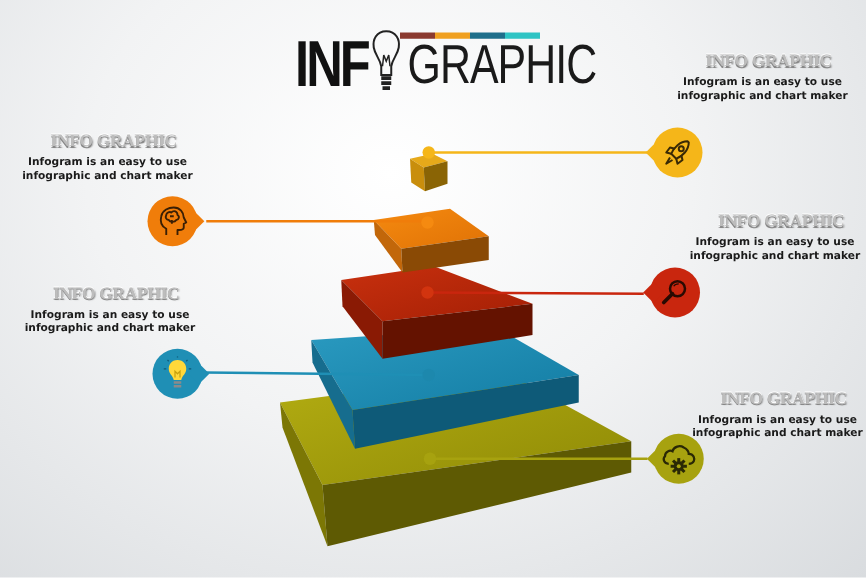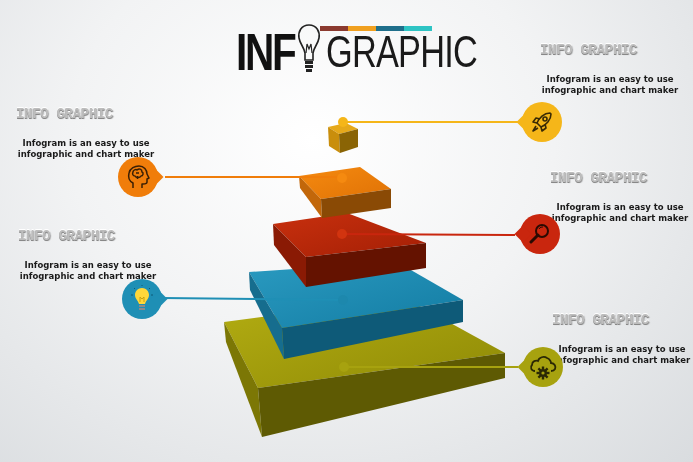--- a/index.html
+++ b/index.html
@@ -26,29 +26,29 @@
   }
   .bulb-logo { position:absolute; left:296px; top:22px; }
   .title-stripes { position:absolute; left:320px; top:26px; display:flex; gap:0; }
   .title-stripes span { display:block; width:28px; height:5px; }
 
   
   .info {
     position:absolute; width:160px; text-align:center;
   }
   .info .h {
-    font-family: Liberation Mono, monospace; font-weight:bold;
+    font-family: Liberation Serif, serif; font-weight:bold;
     font-size:14px; letter-spacing:-0.3px;
     color:#bdbdbd;
     text-shadow: 0 1px 0 #888, 0 -1px 0 #fff, 1px 1px 1px rgba(0,0,0,0.25);
-    text-align:left; margin-left:10px;
+    text-align:center; margin-left:10px;
   }
   .info .d {
     font-family: "DejaVu Sans", sans-serif; font-weight:bold;
-    font-size:8.5px; line-height:11px; color:#1a1a1a; margin-top:16px;
+    font-size:8.5px; line-height:11px; color:#1a1a1a; margin-top:3px;
   }
 
   
   .badge {
     position:absolute; width:40px; height:40px; border-radius:50%;
     display:flex; align-items:center; justify-content:center;
   }
   .badge::before {
     content:""; position:absolute; width:12px; height:12px;
     background:inherit; transform:rotate(45deg);

